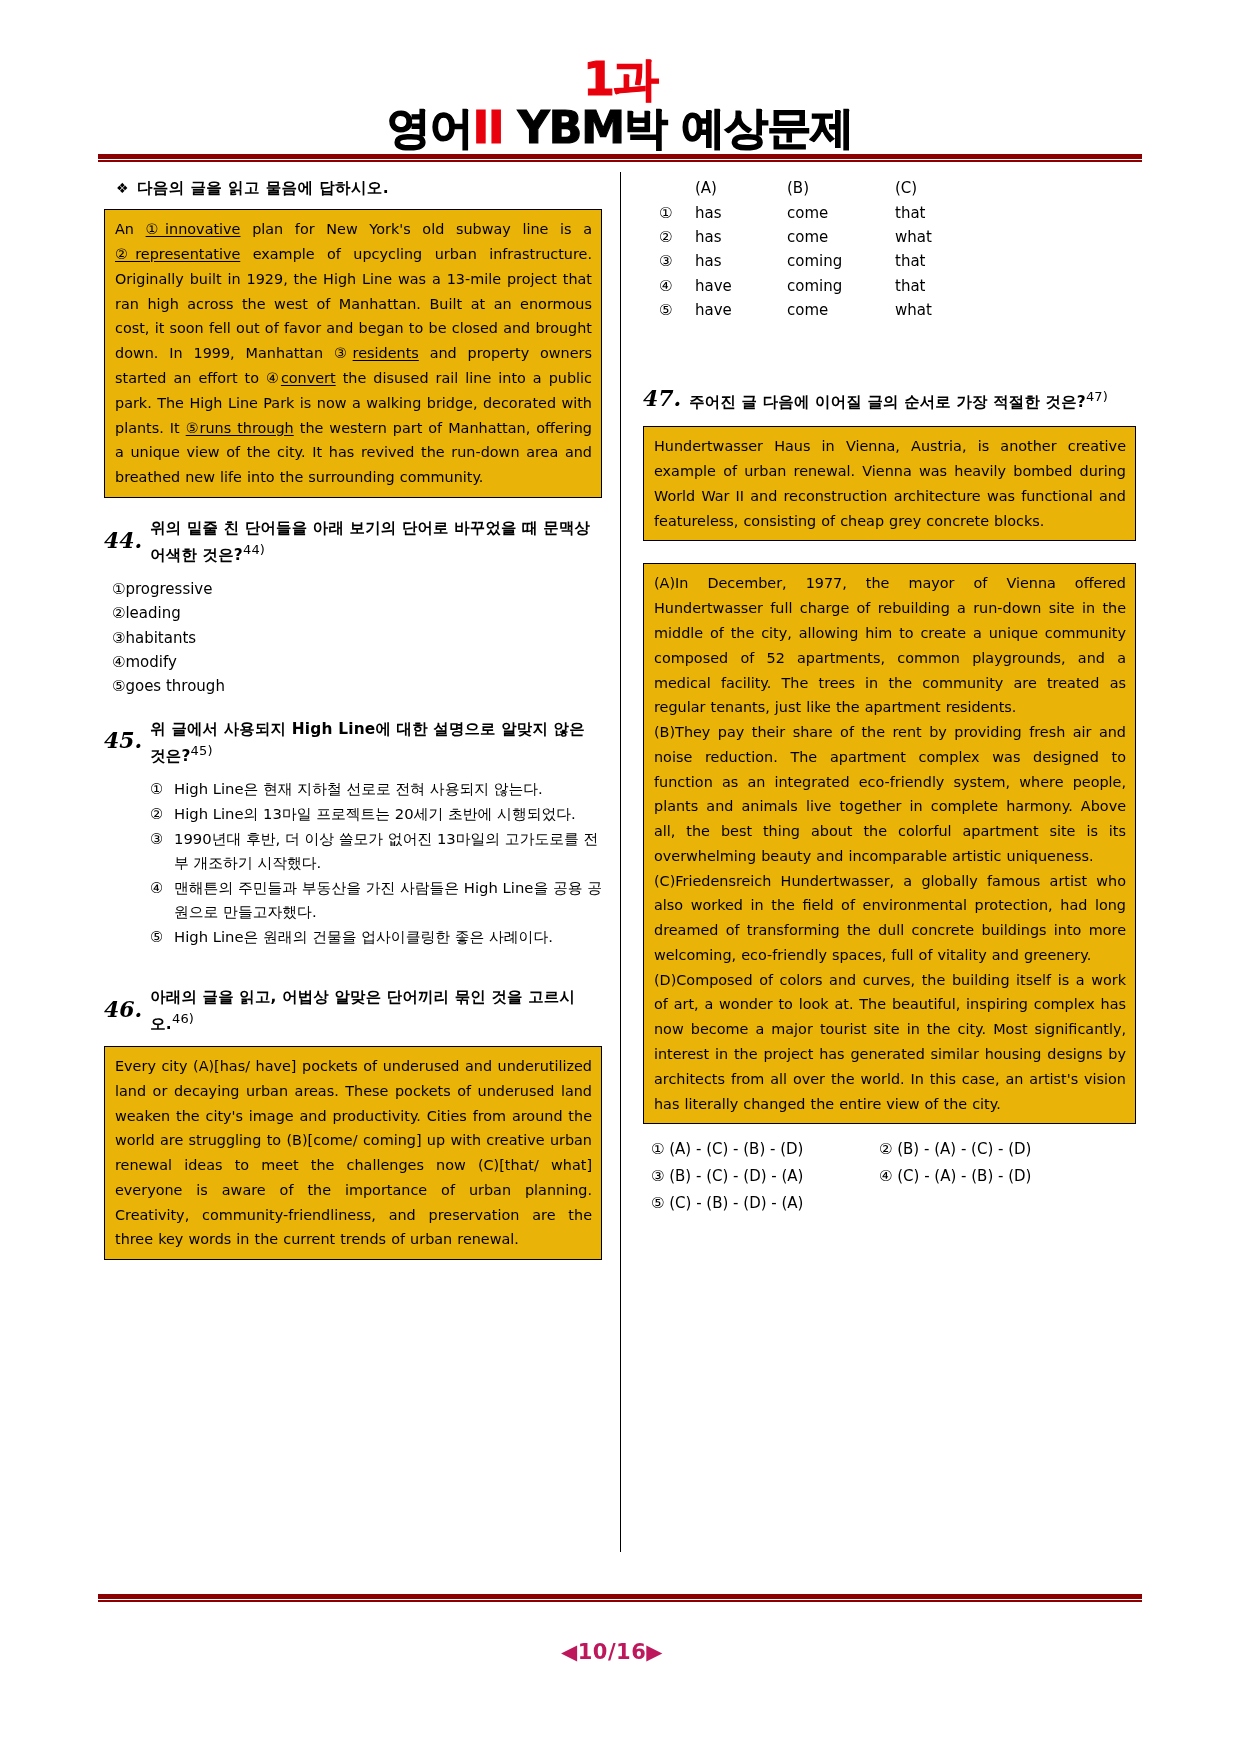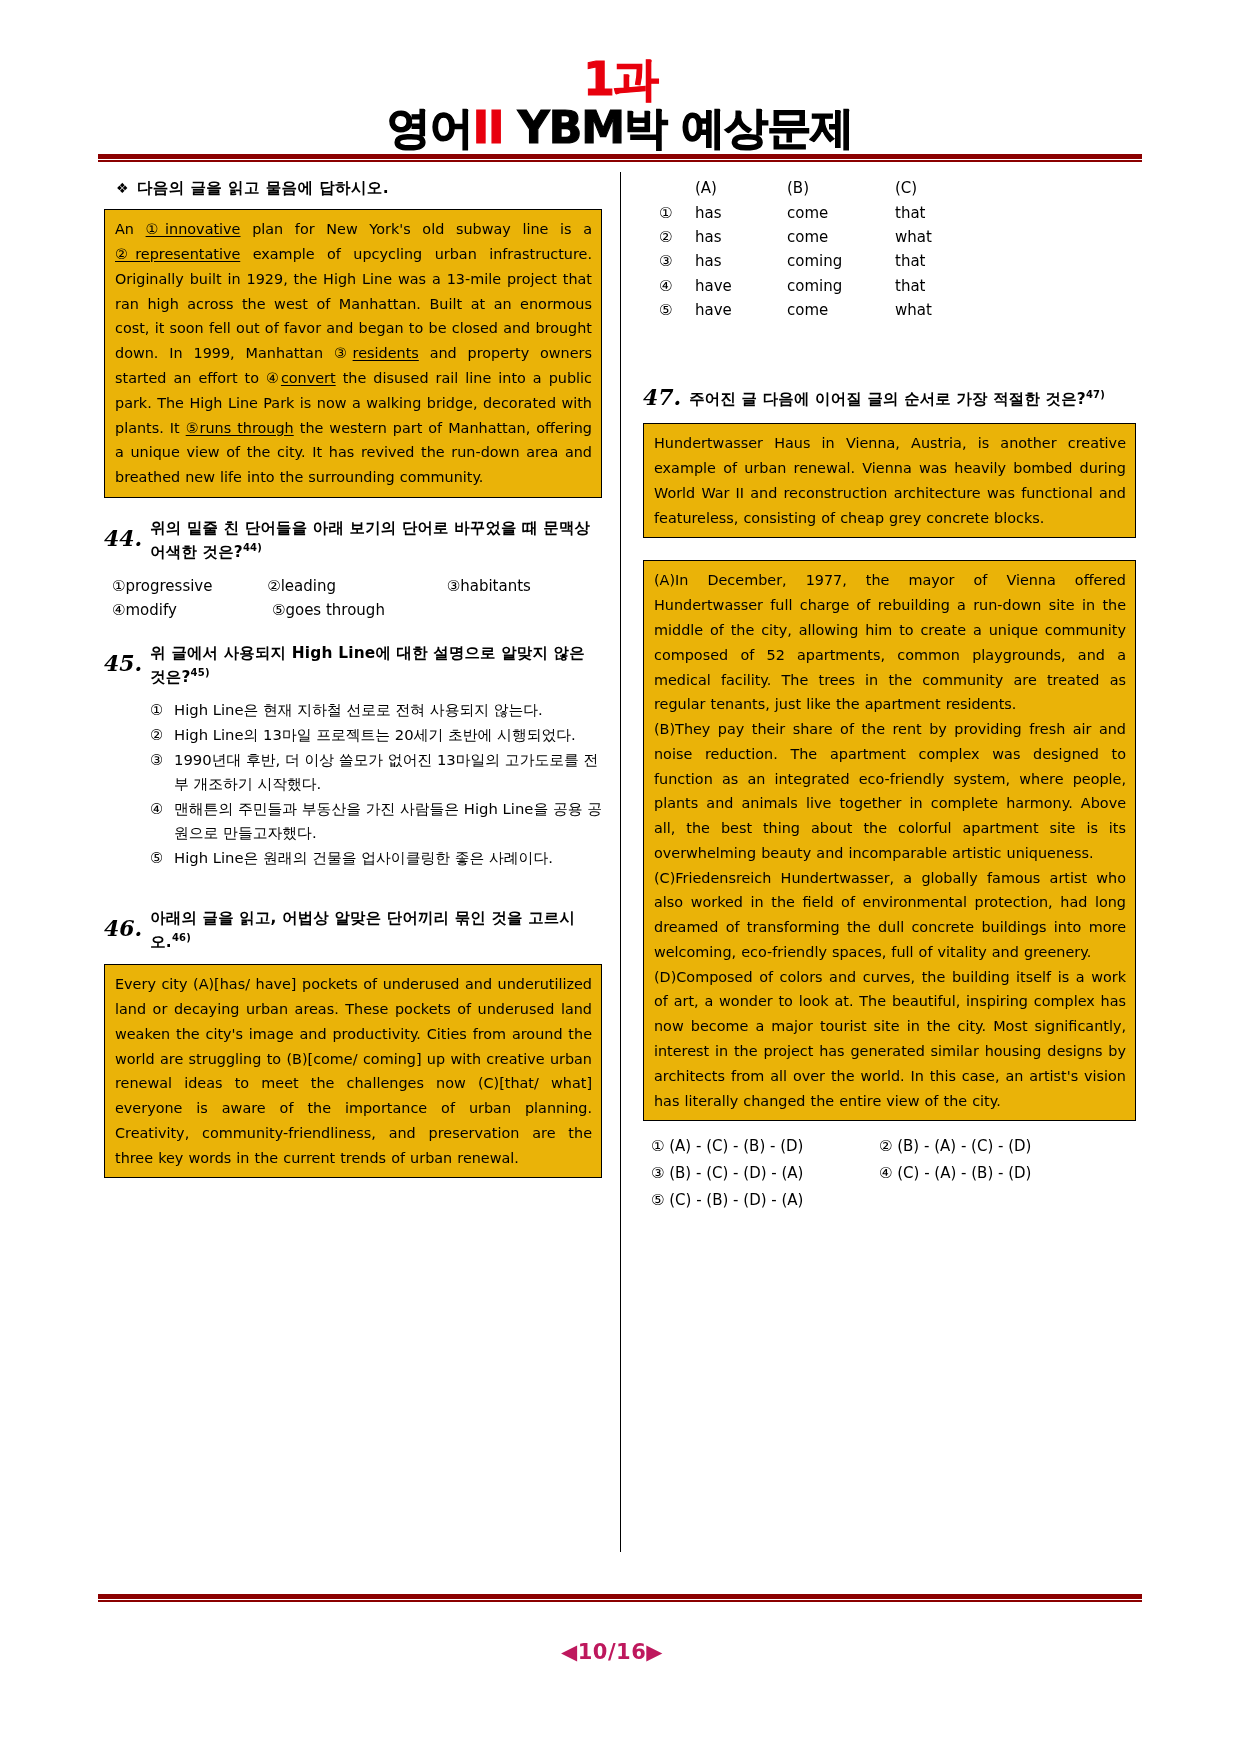--- a/index.html
+++ b/index.html
@@ -109,29 +109,29 @@
   .q-num {
     font-style: italic;
     font-family: "DejaVu Serif", "Liberation Serif", serif;
     font-weight: bold;
     font-size: 22px;
     margin-right: 8px;
     line-height: 1.08;
     flex: 0 0 auto;
   }
   .q-text { flex: 1 1 auto; padding-top: 3px; letter-spacing: 0.2px; }
-  .q-sup { font-size: 10px; vertical-align: super; font-weight: bold; }
+  .q-sup { font-size: 13px; vertical-align: super; font-weight: normal; }
 
   
   .choices-grid {
     margin: 10px 0 0 8px;
     font-size: 15px;
     line-height: 1.62;
   }
-  .choices-grid .row { display: flex; }
+  .choices-grid .row { display: flex; flex-direction: column; }
   .cg-1 { width: 160px; }
   .cg-2 { width: 185px; }
   .cg-3 { width: 160px; }
 
   
   .choices-list {
     margin: 9px 0 0 6px;
     font-size: 14.8px;
     line-height: 1.62;
   }

